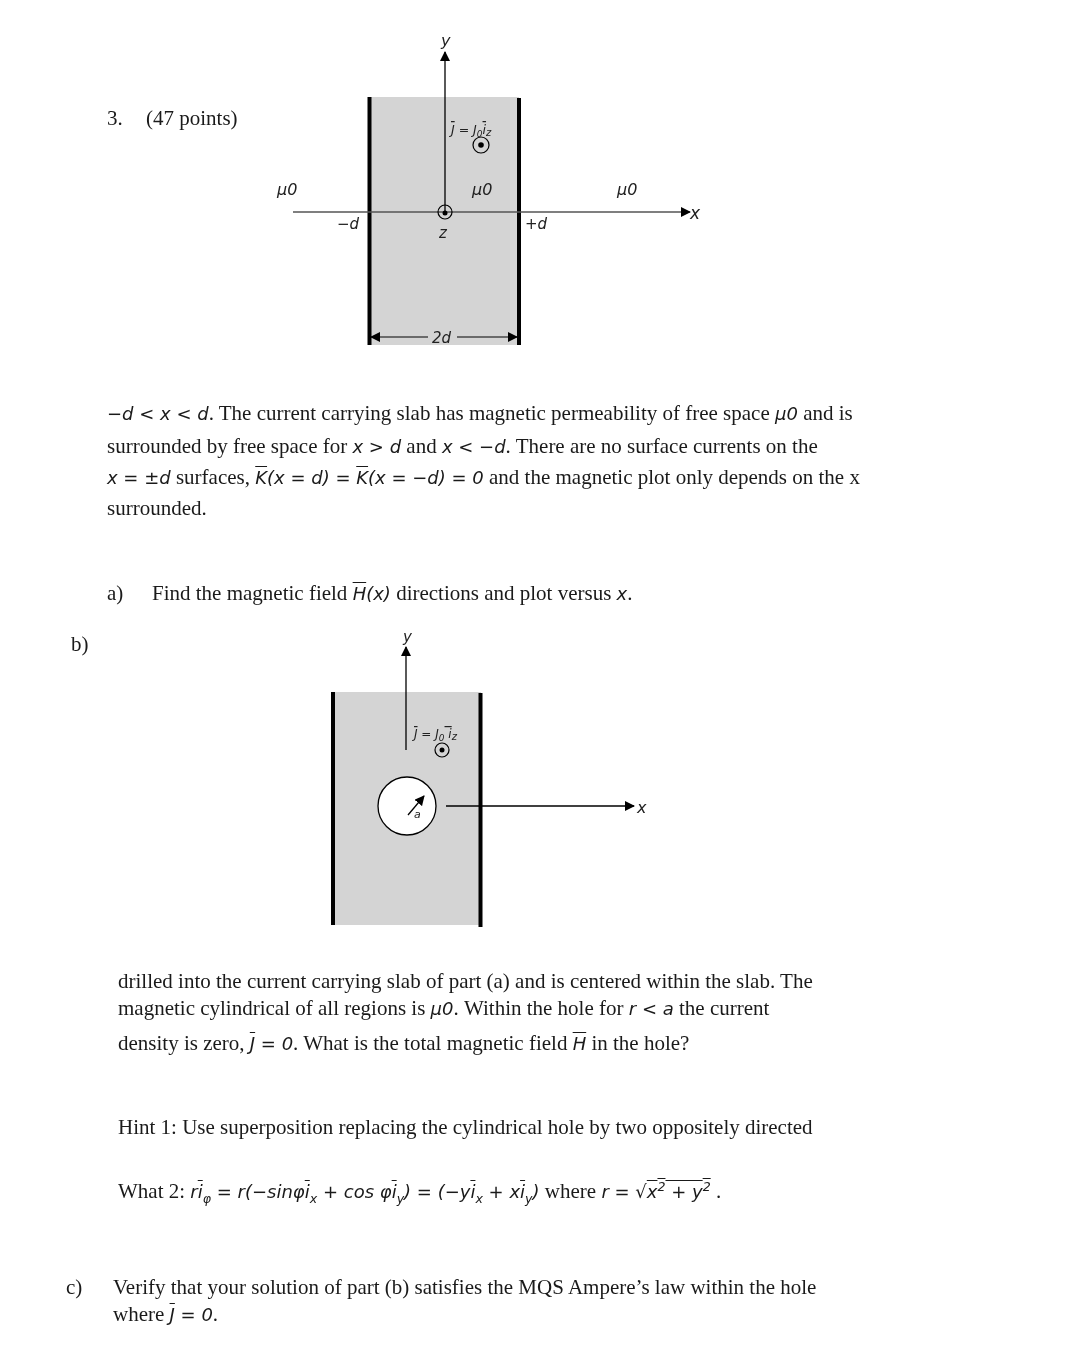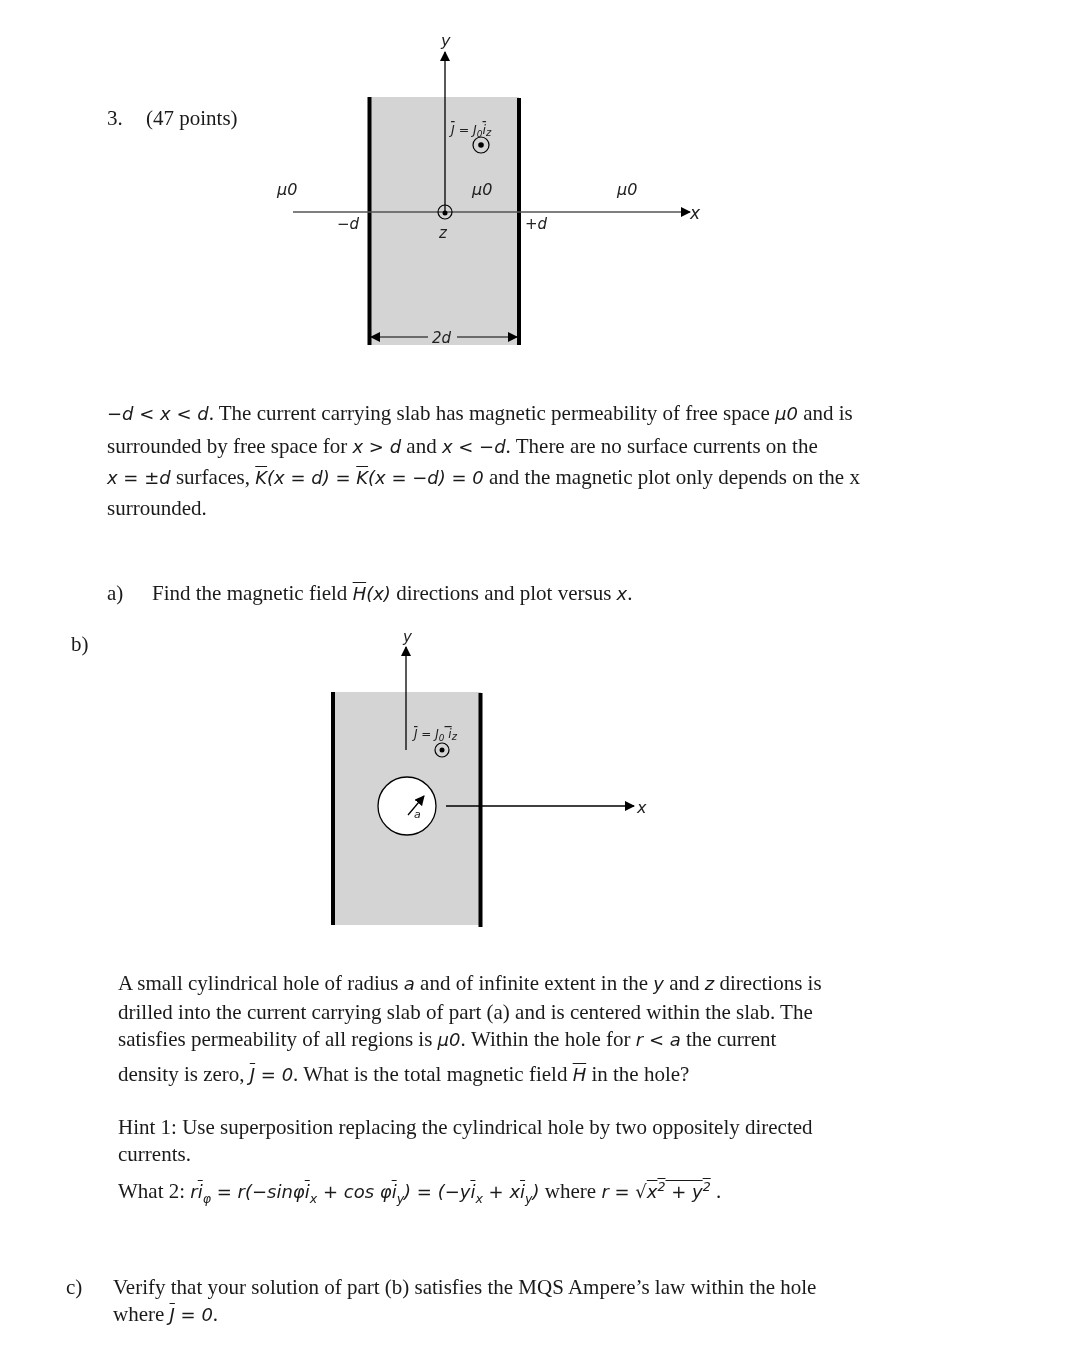--- a/index.html
+++ b/index.html
@@ -101,35 +101,31 @@
   <circle cx="442" cy="150" r="7" fill="none" stroke="#000" stroke-width="1.2"></circle>
   <circle cx="442" cy="150" r="2.5" fill="#000"></circle>
   <text x="403" y="42" font-size="15">y</text>
   <text x="637" y="213" font-size="16">x</text>
   <text x="414" y="138" font-size="12">
     <tspan style="text-decoration: overline">J</tspan><tspan> = J</tspan><tspan font-size="9" dy="3">0</tspan><tspan dy="-3" style="text-decoration: overline"> i</tspan><tspan font-size="10" dy="2">z</tspan>
   </text>
 </svg>
 
 <div class="abs para" style="left:118px; top:968px; width:860px;">
-  <div style="white-space:nowrap;">
-    <span>A small cylindrical hole of radius</span> <span class="m">a</span> <span>and of infinite extent in the</span> <span class="m">y</span> <span>and</span> <span class="m">z</span> <span>directions is</span>
-  </div>
   <div style="white-space:nowrap; margin-top:-2px;">drilled into the current carrying slab of part (a) and is centered within the slab.  The</div>
   <div style="white-space:nowrap; margin-top:-4px;">
-    <span>satisfies permeability of all regions is</span> <span class="mu">μ0</span><span>.  Within the hole for</span> <span class="m">r &lt; a</span> <span>the current</span>
+    <span>magnetic cylindrical of all regions is</span> <span class="mu">μ0</span><span>.  Within the hole for</span> <span class="m">r &lt; a</span> <span>the current</span>
   </div>
   <div style="white-space:nowrap; margin-top:4px;">
     <span>density is zero,</span> <span class="m"><span class="ov">J</span> = 0</span><span>.  What is the total magnetic field</span> <span class="m ov">H</span> <span>in the hole?</span>
   </div>
 </div>
 
 <div class="abs para" style="left:118px; top:1112px; width:860px;">
   <div style="white-space:nowrap;">Hint 1: Use superposition replacing the cylindrical hole by two oppositely directed</div>
-  <div style="white-space:nowrap; margin-top:-4px;">currents.</div>
 </div>
 <div class="abs txt" style="left:118px; top:1176px;">
   <span>What 2:</span>
   <span class="m">r<span class="ov">i</span><sub>φ</sub> = r(−sinφ<span class="ov">i</span><sub>x</sub> + cos φ<span class="ov">i</span><sub>y</sub>) = (−y<span class="ov">i</span><sub>x</sub> + x<span class="ov">i</span><sub>y</sub>)</span>
   <span>where</span>
   <span class="m">r = √<span class="ov">x<sup>2</sup> + y<sup>2</sup></span></span> <span>.</span>
 </div>
 
 <div class="abs txt" style="left:66px; top:1272px;">c)</div>
 <div class="abs para" style="left:113px; top:1272px; width:860px;">

